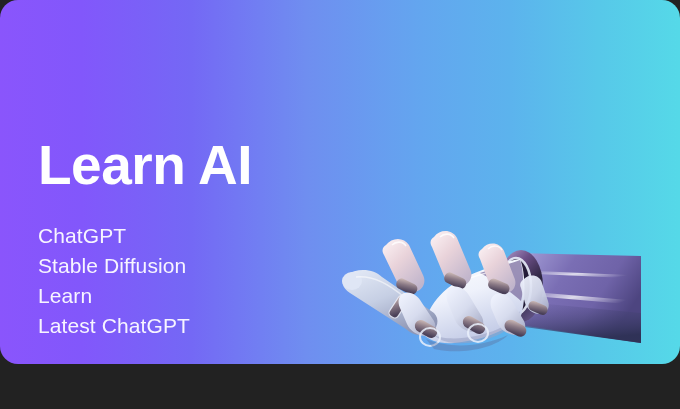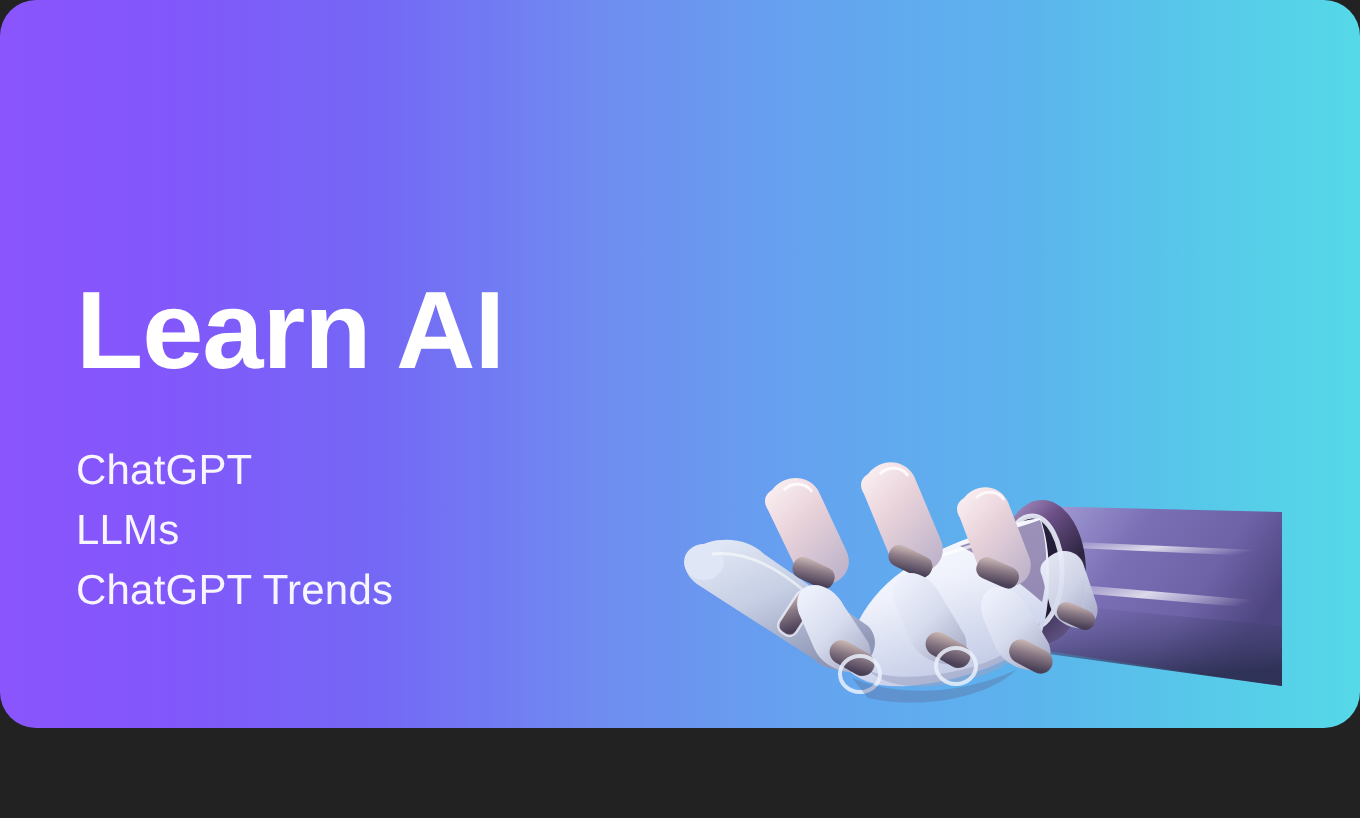--- a/index.html
+++ b/index.html
@@ -71,22 +71,23 @@
 </style>
 </head>
 <body>
 
 <div id="canvas">
 
   <h1 class="headline">Learn AI</h1>
 
   <ul class="topic-list">
     <li>ChatGPT</li>
-    <li>LLMs</li>
-    <li>ChatGPT Trends</li>
+    <li>Stable Diffusion</li>
+    <li>Learn</li>
+    <li>Latest ChatGPT</li>
   </ul>
 
   <div id="hand-art">
     <svg viewBox="0 0 350 160" xmlns="http://www.w3.org/2000/svg">
       <defs>
         <linearGradient id="forearmGrad" x1="0" y1="0" x2="1" y2="0.45">
           <stop offset="0%" stop-color="#cfd6ef"></stop>
           <stop offset="18%" stop-color="#9b93cf"></stop>
           <stop offset="45%" stop-color="#7a6eb4"></stop>
           <stop offset="75%" stop-color="#6f63a8"></stop>

